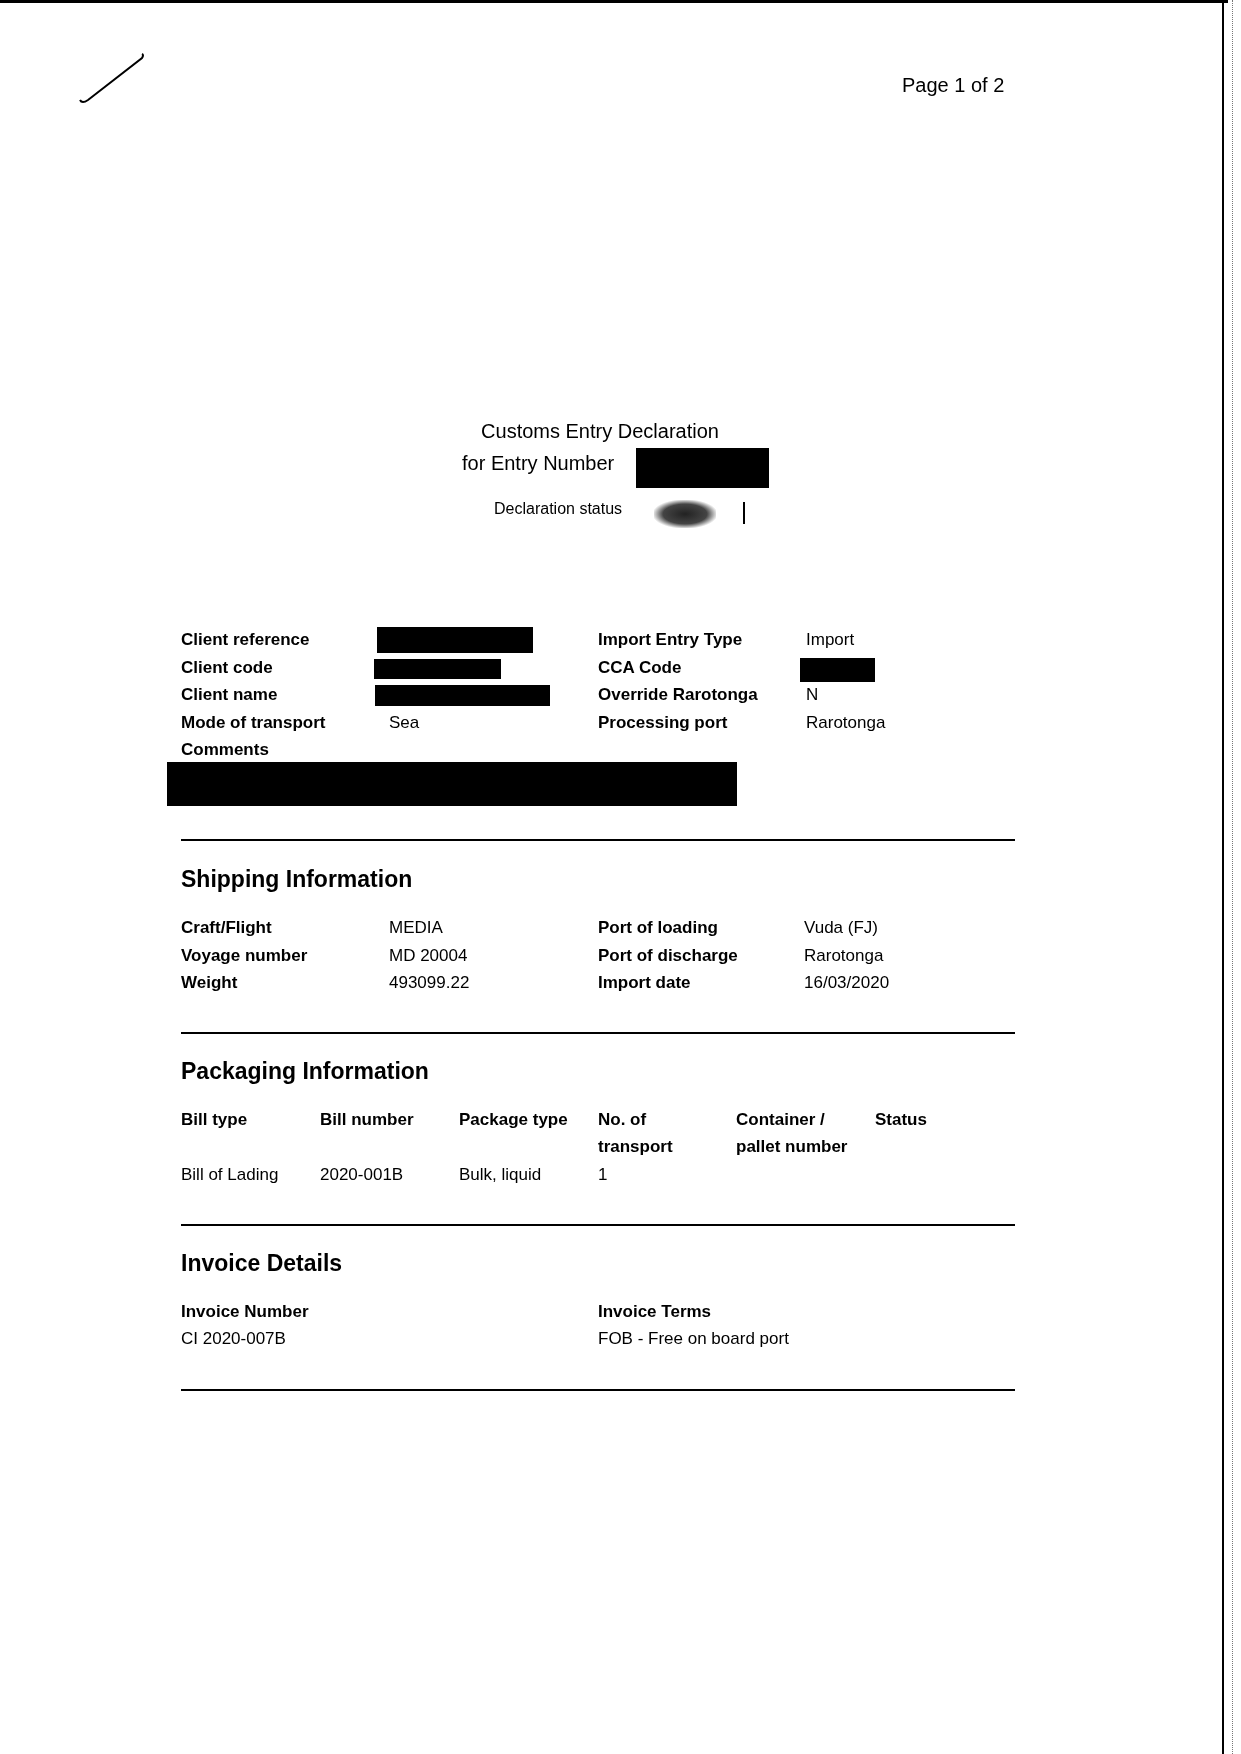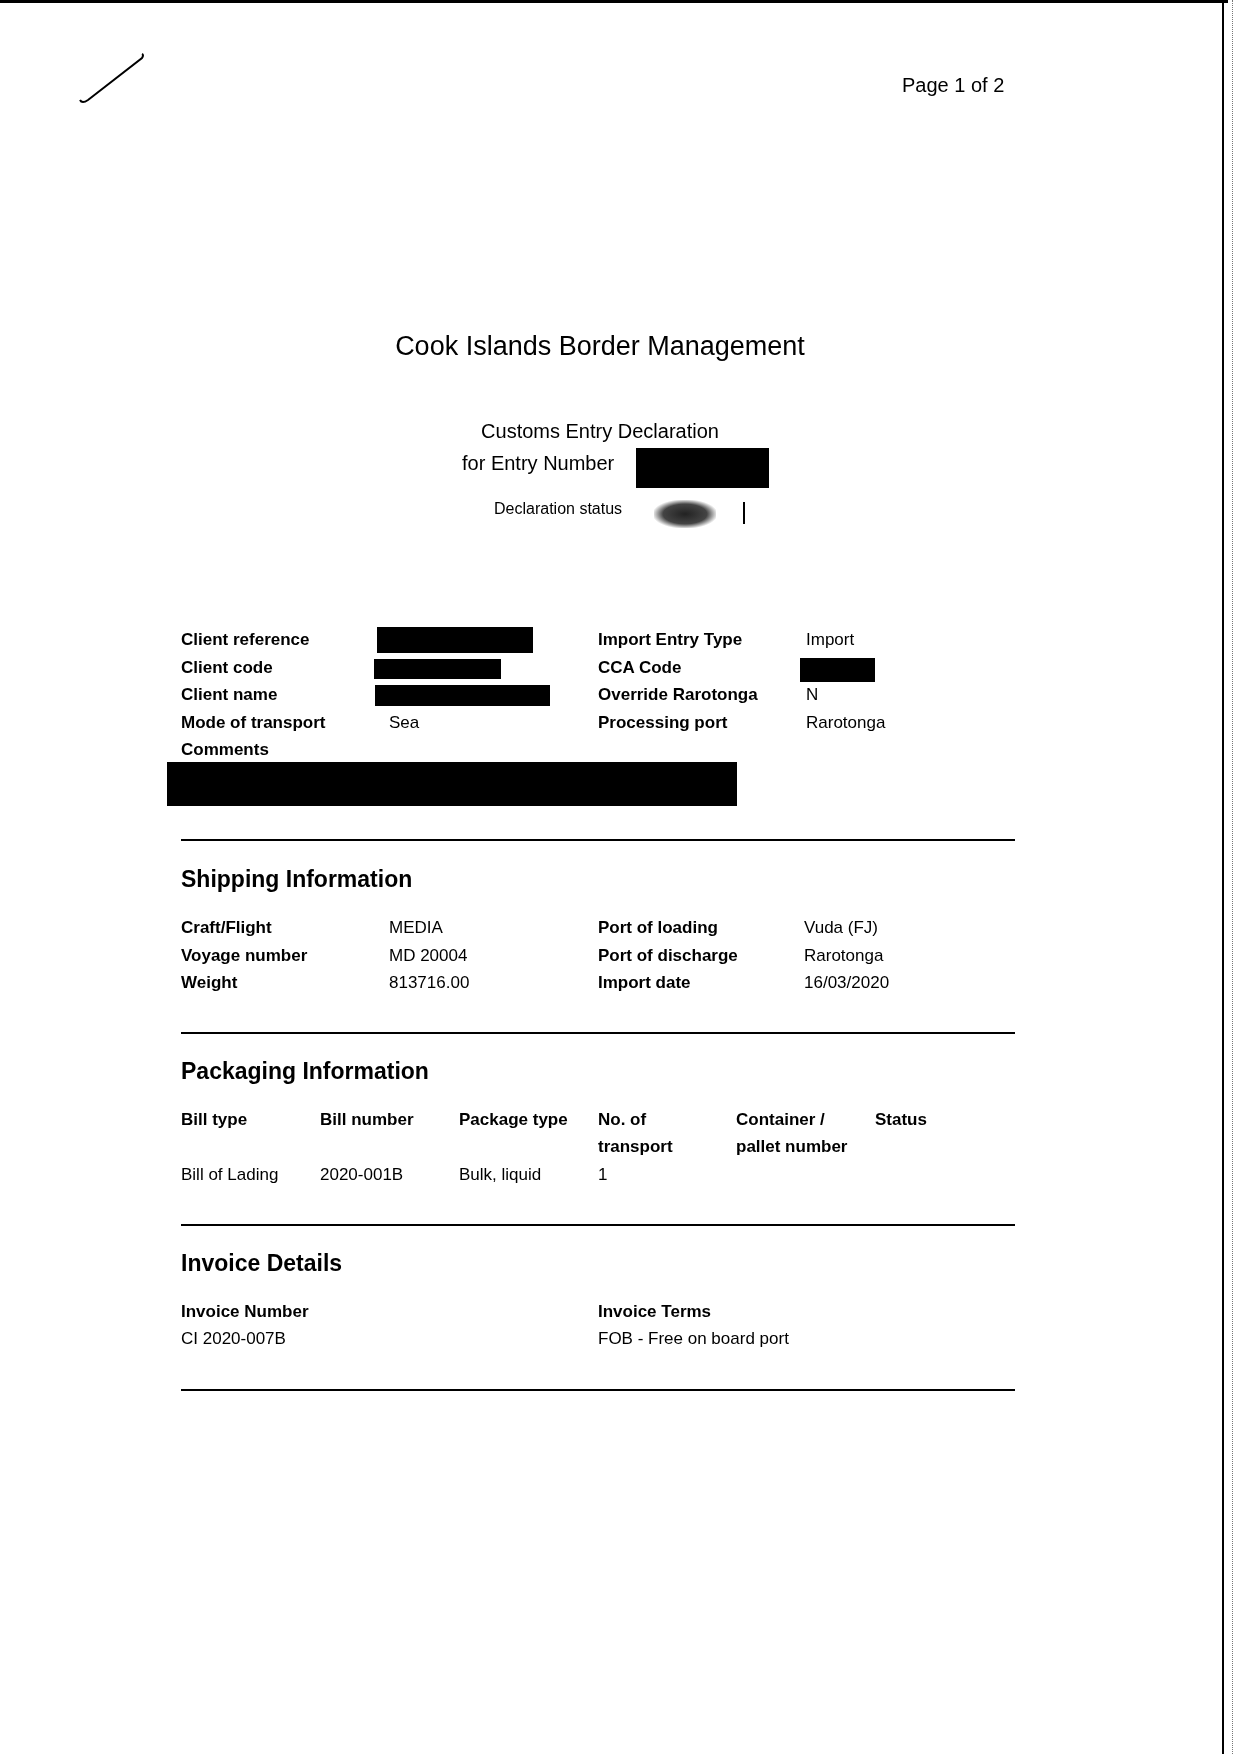--- a/index.html
+++ b/index.html
@@ -30,21 +30,20 @@
 <div class="abs right-border"></div>
 <div class="abs right-border2"></div>
 
 <svg class="abs pen" viewBox="0 0 70 56">
   <path d="M2 48 Q4 52 10 48 L64 6 Q66 3 64 2" stroke="#000" stroke-width="2" fill="none"></path>
 </svg>
 
 <div class="abs page-num">Page 1 of 2</div>
 
 <div class="abs title">
-  <div>Cook Islands Border Management</div>
 </div>
 
 <div class="abs subtitle">Customs Entry Declaration</div>
 <div class="abs entry">for Entry Number</div>
 <div class="abs redact" style="left:636px;top:448px;width:133px;height:40px;"></div>
 
 <div class="abs status">Declaration status</div>
 <div class="abs smudge"></div>
 <div class="abs" style="left:743px;top:502px;width:2px;height:22px;background:#000;"></div>
 
@@ -79,21 +78,21 @@
 <div class="abs rule" style="top:839px;"></div>
 
 <div class="abs h2" style="left:181px;top:866px;">Shipping Information</div>
 <div class="abs" style="left:181px;top:918px;">
   <div style="position:relative;">
     <div class="lbl" style="position:absolute;top:0;white-space:nowrap;">Craft/Flight</div>
     <div class="val" style="position:absolute;left:208px;top:0;white-space:nowrap;">MEDIA</div>
     <div class="lbl" style="position:absolute;top:28px;white-space:nowrap;">Voyage number</div>
     <div class="val" style="position:absolute;left:208px;top:28px;white-space:nowrap;">MD 20004</div>
     <div class="lbl" style="position:absolute;top:55px;white-space:nowrap;">Weight</div>
-    <div class="val" style="position:absolute;left:208px;top:55px;white-space:nowrap;">813716.00</div>
+    <div class="val" style="position:absolute;left:208px;top:55px;white-space:nowrap;">493099.22</div>
   </div>
 </div>
 <div class="abs" style="left:598px;top:918px;">
   <div style="position:relative;">
     <div class="lbl" style="position:absolute;top:0;white-space:nowrap;">Port of loading</div>
     <div class="val" style="position:absolute;left:206px;top:0;white-space:nowrap;">Vuda (FJ)</div>
     <div class="lbl" style="position:absolute;top:28px;white-space:nowrap;">Port of discharge</div>
     <div class="val" style="position:absolute;left:206px;top:28px;white-space:nowrap;">Rarotonga</div>
     <div class="lbl" style="position:absolute;top:55px;white-space:nowrap;">Import date</div>
     <div class="val" style="position:absolute;left:206px;top:55px;white-space:nowrap;">16/03/2020</div>

